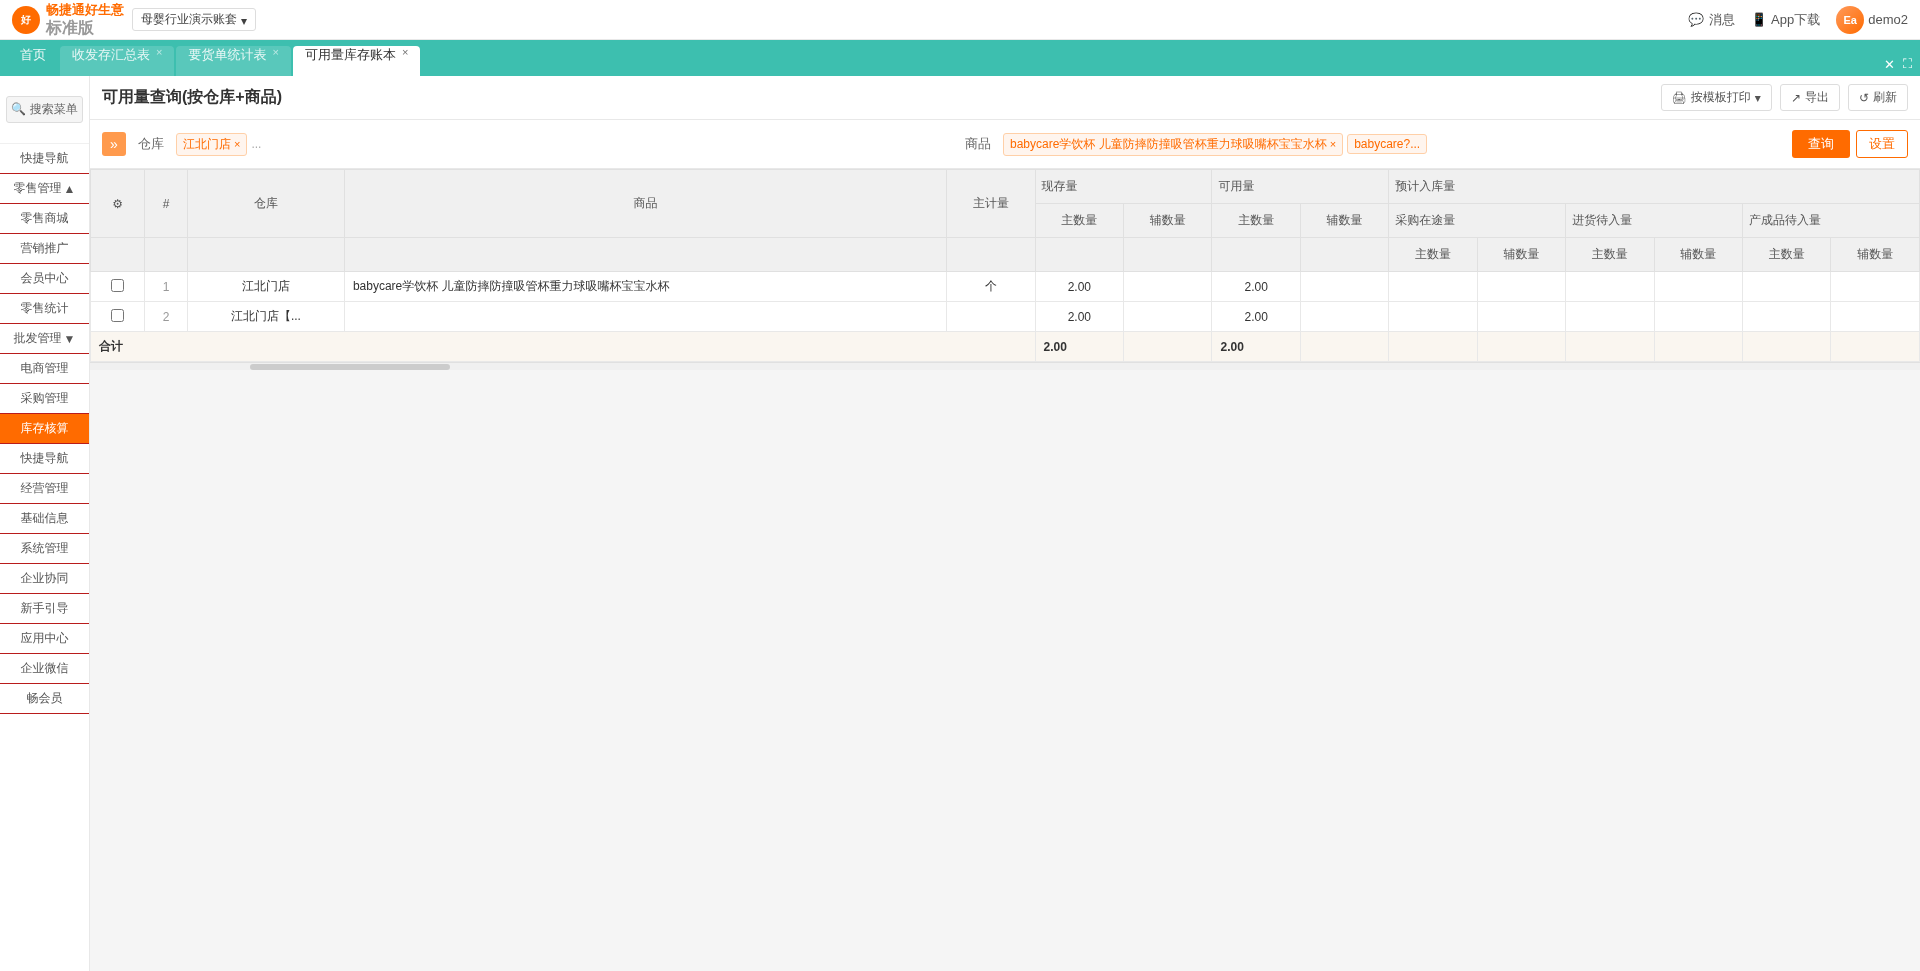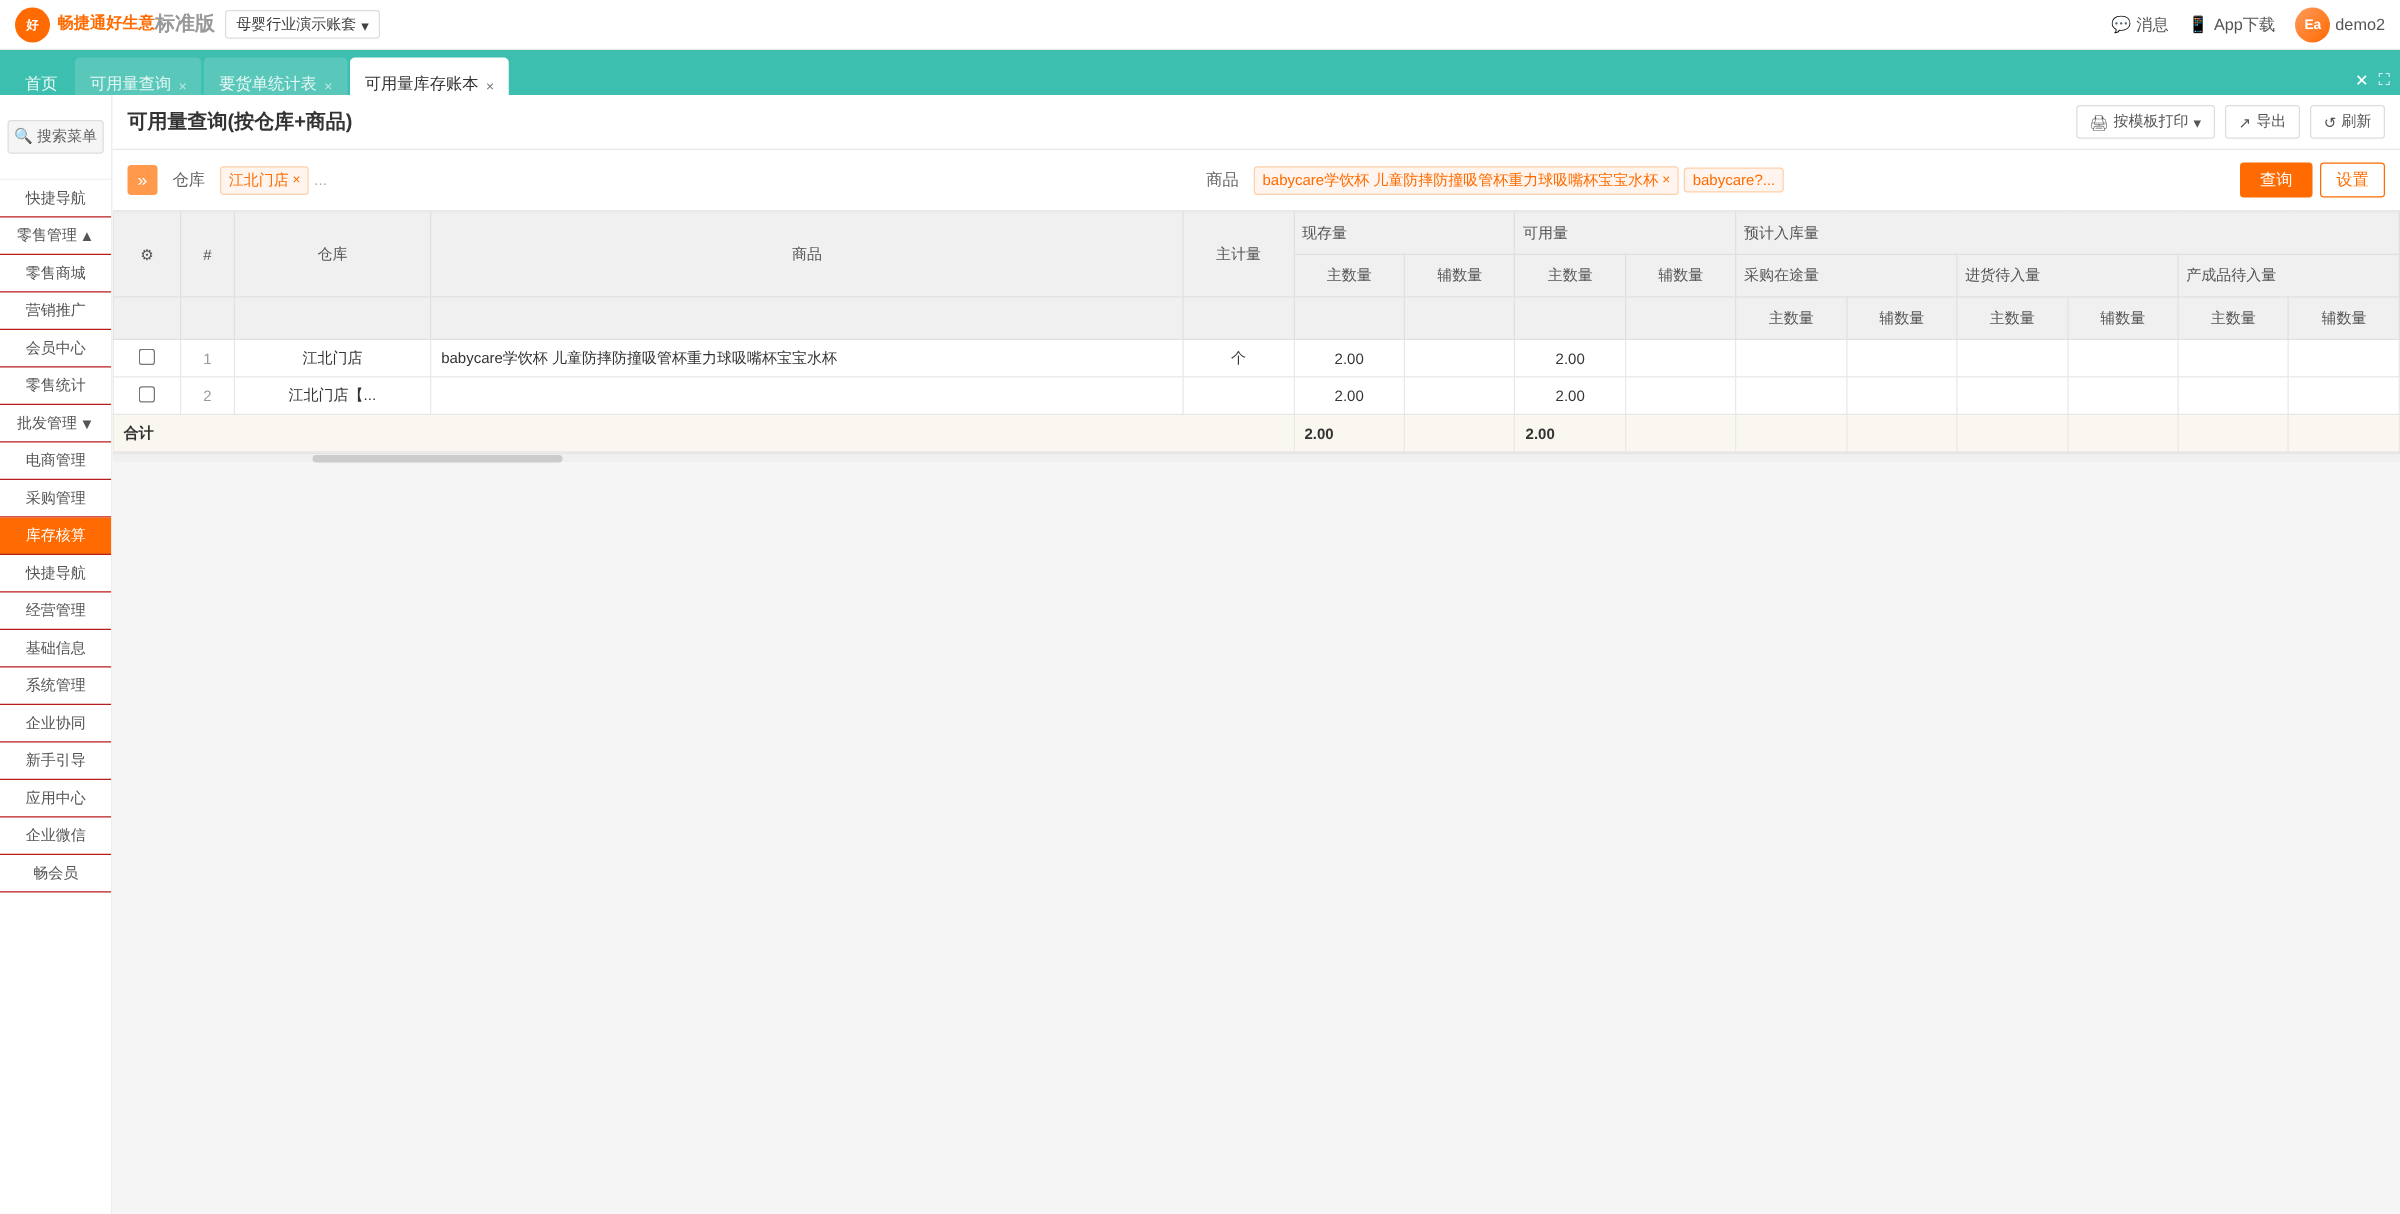--- a/index.html
+++ b/index.html
@@ -32,21 +32,21 @@
       width: 28px;
       height: 28px;
       background: #ff6b00;
       border-radius: 50%;
       display: flex;
       align-items: center;
       justify-content: center;
       color: #fff;
       font-size: 10px;
     }
-    .logo-text-area { display: flex; flex-direction: row; line-height: 1.2; }
+    .logo-text-area { display: flex; flex-direction: column; line-height: 1.2; }
     .logo-main { font-size: 13px; color: #ff6b00; }
     .logo-sub { font-size: 16px; color: #999; }
     .industry-select {
       display: flex;
       align-items: flex-end;
       gap: 4px;
       padding: 2px 8px;
       border: 1px solid #ddd;
       border-radius: 3px;
       background: #fff;
@@ -87,21 +87,21 @@
       background: #3dbfaf;
       display: flex;
       align-items: flex-end;
       padding: 0 8px;
       gap: 2px;
     }
     .nav-tab {
       height: 30px;
       padding: 0 12px;
       display: flex;
-      align-items: flex-end;
+      align-items: flex-start;
       gap: 6px;
       cursor: pointer;
       border-radius: 4px 4px 0 0;
       font-size: 13px;
       color: rgba(255,255,255,0.85);
       background: rgba(255,255,255,0.15);
     }
     .nav-tab.active {
       background: #fff;
       color: #333;
@@ -394,21 +394,21 @@
       <span>demo2</span>
     </div>
   </div>
 </div>
 
 <div class="nav-tabs">
   <div class="nav-tab nav-tab-home">
     <span>首页</span>
   </div>
   <div class="nav-tab">
-    <span>可用量查询</span>
+    <span>收发存汇总表</span>
     <span class="close-x">×</span>
   </div>
   <div class="nav-tab">
     <span>要货单统计表</span>
     <span class="close-x">×</span>
   </div>
   <div class="nav-tab active">
     <span>可用量库存账本</span>
     <span class="close-x">×</span>
   </div>

